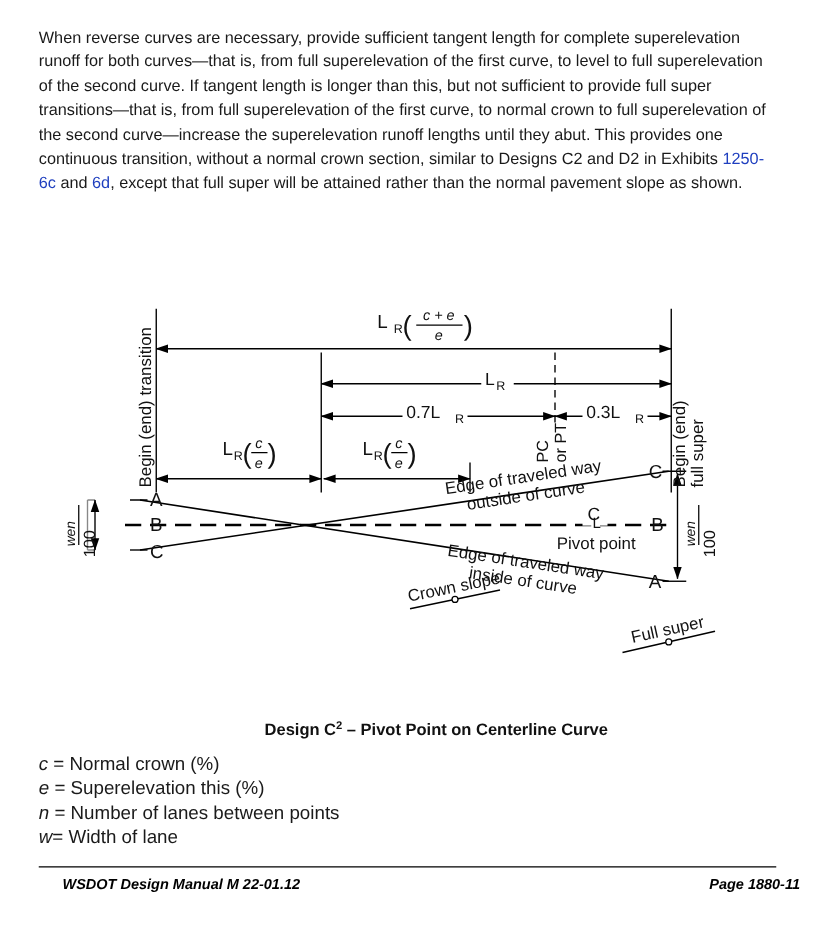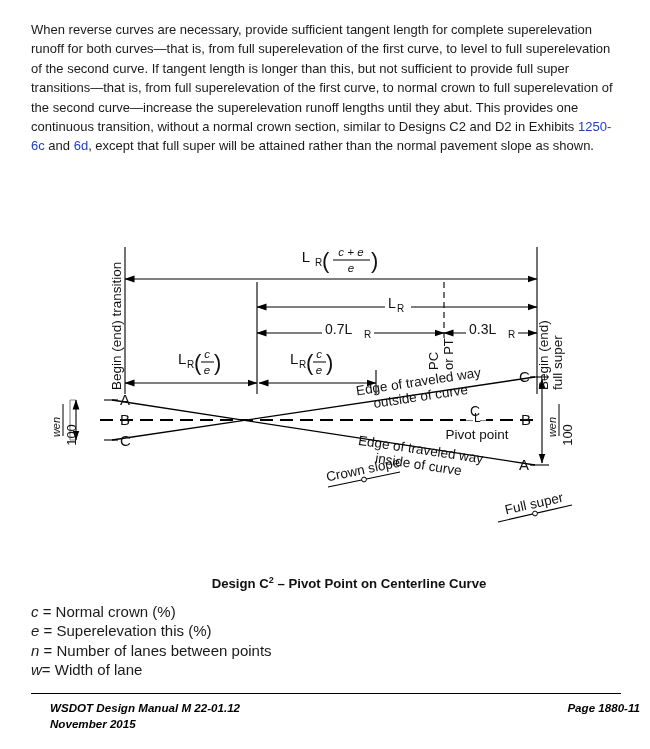--- a/index.html
+++ b/index.html
@@ -252,18 +252,17 @@
       <div class="row"><span class="sym">c</span><span> = </span><span>Normal crown (%)</span></div>
       <div class="row"><span class="sym">e</span><span> = </span><span>Superelevation this (%)</span></div>
       <div class="row"><span class="sym">n</span><span> = </span><span>Number of lanes between points</span></div>
       <div class="row"><span class="sym">w</span><span>= </span><span>Width of lane</span></div>
     </div>
 
   <div id="footrule"></div>
   <div id="footer" class="clearfix">
     <div class="left">
       <div>WSDOT Design Manual  M 22-01.12</div>
-      <div>November 2015</div>
     </div>
     <div class="right">Page 1880-11</div>
   </div>
 
 </div>
 
 </body></html>

